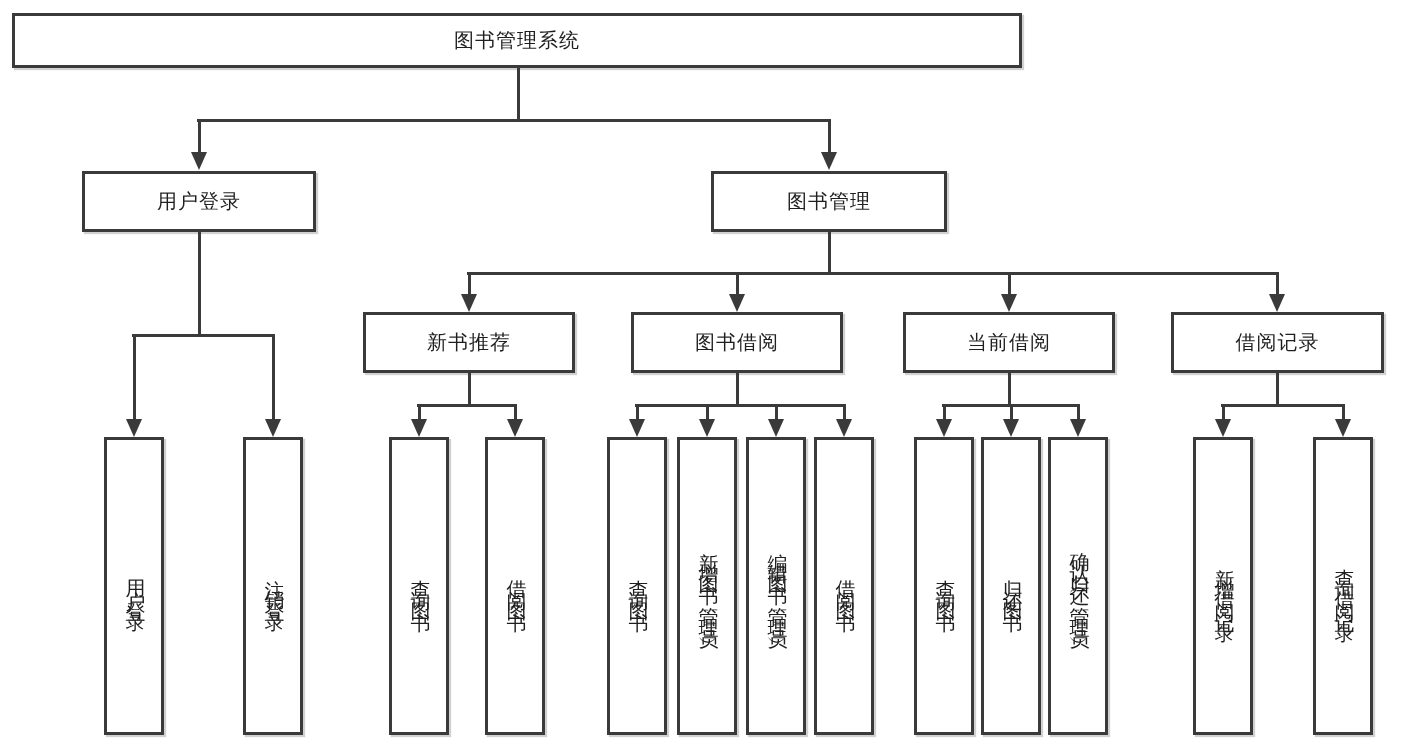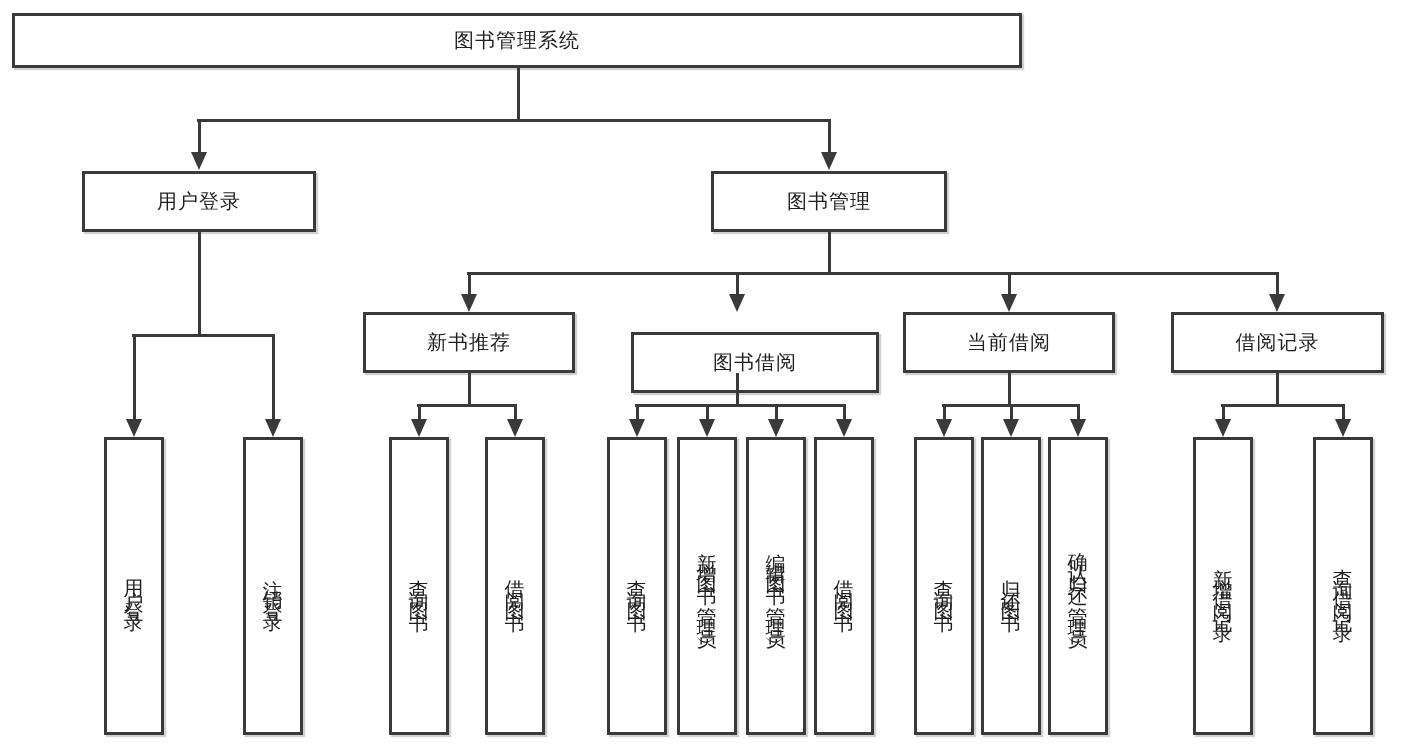--- a/index.html
+++ b/index.html
@@ -19,20 +19,21 @@
   .box{
     position:absolute;
     box-sizing:border-box;
     border:3px solid var(--line);
     background:#ffffff;
     display:flex;
     align-items:center;
     justify-content:center;
     box-shadow:2px 2px 1px rgba(0,0,0,0.18);
     color:var(--text);
+    font-family:Liberation Mono, monospace;
   }
   .hlabel{
     font-size:20px;
     letter-spacing:1px;
     white-space:nowrap;
   }
   .leaf{
     top:437px;
     height:298px;
     width:60px;
@@ -84,21 +85,21 @@
   <div class="box" style="left:82px;top:171px;width:234px;height:61px">
     <span class="hlabel">用户登录</span>
   </div>
   <div class="box" style="left:363px;top:312px;width:212px;height:61px">
     <span class="hlabel">新书推荐</span>
   </div>
 
   <div class="box" style="left:711px;top:171px;width:236px;height:61px">
     <span class="hlabel">图书管理</span>
   </div>
-  <div class="box" style="left:631px;top:332px;width:248px;height:61px">
+  <div class="box" style="left:631px;top:312px;width:212px;height:61px">
     <span class="hlabel">图书借阅</span>
   </div>
   <div class="box" style="left:903px;top:312px;width:212px;height:61px">
     <span class="hlabel">当前借阅</span>
   </div>
   <div class="box" style="left:1171px;top:312px;width:213px;height:61px">
     <span class="hlabel">借阅记录</span>
   </div>
 
   <div class="box leaf" style="left:104px">

